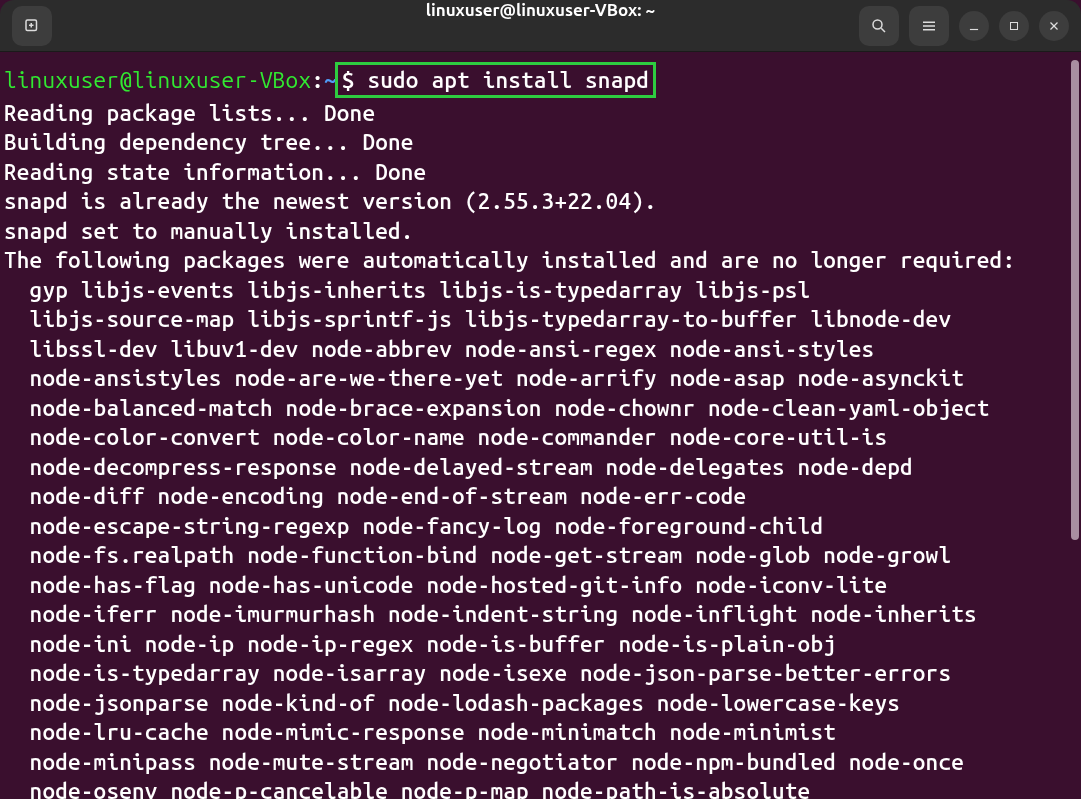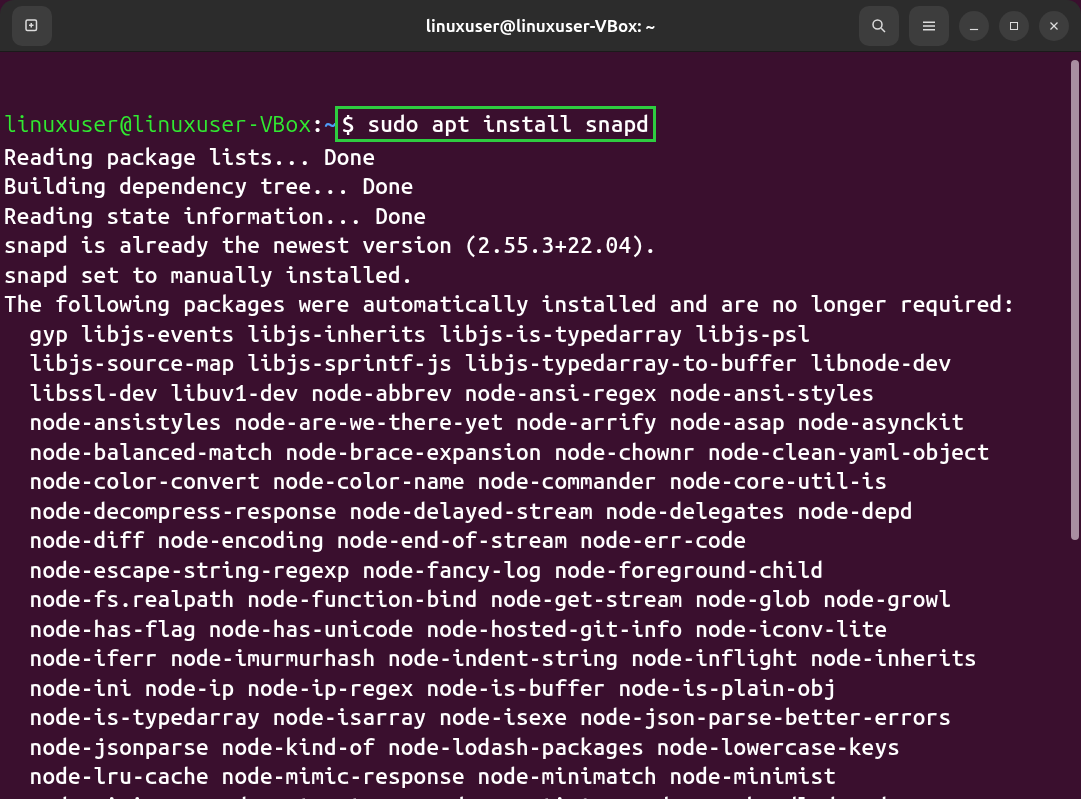--- a/index.html
+++ b/index.html
@@ -9,21 +9,20 @@
     background: #3a0f2e;
     font-family: 'Ubuntu Mono', 'DejaVu Sans Mono', 'Courier New', monospace;
     overflow: hidden;
     position: relative;
   }
   .titlebar {
     height: 52px;
     background: #2c2c2c;
     border-radius: 14px 14px 0 0;
     display: flex;
-    align-items: center;
     padding: 0 12px;
     justify-content: space-between;
     border-bottom: 1px solid #1a1a1a;
   }
   .titlebar-left {
     display: flex;
     align-items: center;
     gap: 6px;
   }
   .titlebar-center {
@@ -72,21 +71,20 @@
     font-weight: 500;
   }
   .prompt-user { color: #31e931; font-weight: 400; }
   .prompt-path { color: #4f9cf7; }
   .cmd-highlight {
     display: inline-block;
     border: 3px solid #2ecc40;
     padding: 0 4px;
     margin-left: -2px;
     color: #fff;
-    margin-top: 44px;
   }
   .prompt-dollar { color: #fff; }
   .output { color: #fff; }
   .scrollbar {
     position: absolute;
     right: 2px;
     top: 60px;
     width: 8px;
     height: 480px;
     background: #a98fa1;

